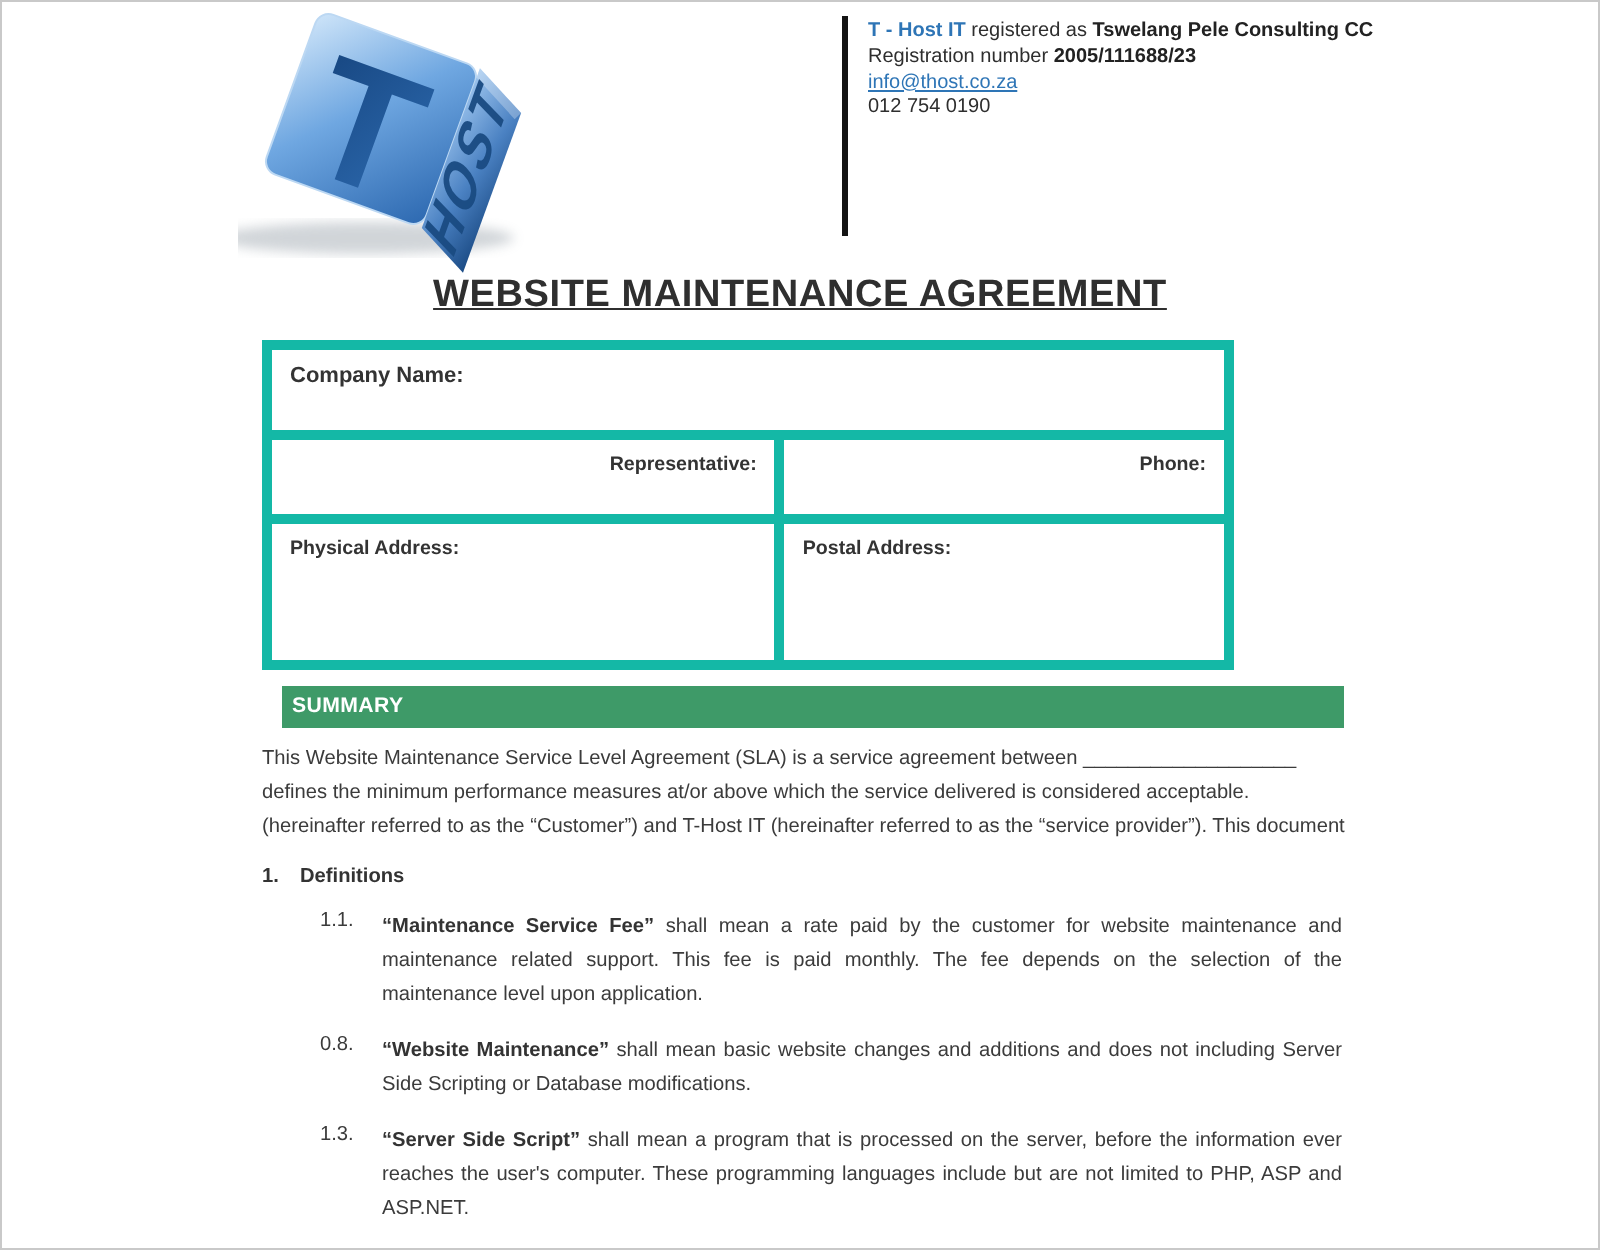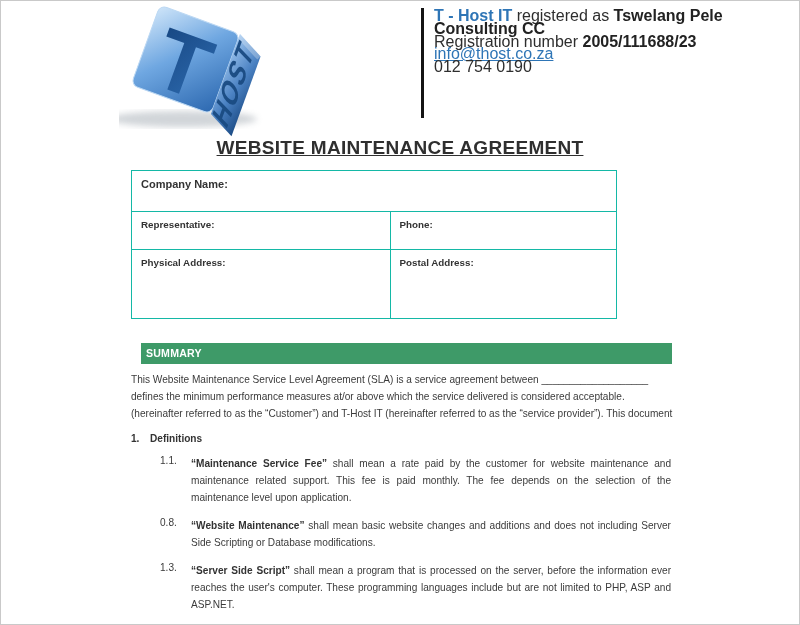--- a/index.html
+++ b/index.html
@@ -9,40 +9,40 @@
   }
   html,body{margin:0;padding:0;background:#fff;}
   .page{
     position:relative;width:798px;height:623px;border:1px solid #c9c9c9;
     background:#ffffff;overflow:hidden;
     font-family:"Liberation Sans","DejaVu Sans",sans-serif;color:#3b3b3b;
   }
   
   .logo-svg{position:absolute;left:118px;top:0;}
   .vline{position:absolute;left:420px;top:7px;width:3px;height:110px;background:#141414;}
-  .company-info{position:absolute;left:433px;top:9px;font-size:16px;line-height:12.8px;color:#2e2e2e;}
+  .company-info{position:absolute;left:433px;top:9px;font-size:10px;line-height:12.8px;color:#2e2e2e;}
   .company-info .brand{color:var(--brand-blue);font-weight:bold;}
   .company-info b{color:#222;}
   .company-info a{color:var(--link-blue);text-decoration:underline;cursor:pointer;}
   
   .doc-title{
     position:absolute;left:0;top:136px;width:798px;text-align:center;
     font-size:19px;font-weight:bold;letter-spacing:.3px;color:#2f2f2f;
     text-decoration:underline;
   }
   
   .form-table{
     position:absolute;left:130px;top:169px;width:486px;border-collapse:collapse;
   }
   .form-table td{
-    border:1px solid #14b8a6;vertical-align:top;padding:7px 9px 0 9px;
+    border:5px solid #14b8a6;vertical-align:top;padding:7px 9px 0 9px;
     font-weight:bold;color:#333;font-size:9.8px;
   }
   .form-table td.company{font-size:11px;height:33px;}
-  .form-table tr.r2 td{height:30px;}
+  .form-table tr.r2 td{height:30px;text-align:right;}
   .form-table tr.r3 td{height:32px;}
   .form-table tr.r4 td{height:61px;}
   .form-table td.c1{width:53.3%;}
   
   .summary-bar{
     position:absolute;left:140px;top:342px;width:531px;height:21px;
     background:var(--accent-green);
   }
   .summary-bar span{
     display:block;color:#fff;font-weight:bold;font-size:10.6px;line-height:21px;

